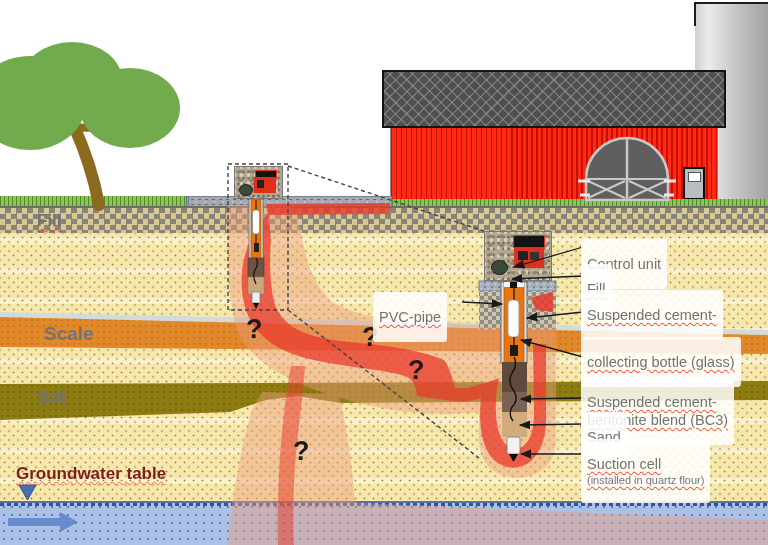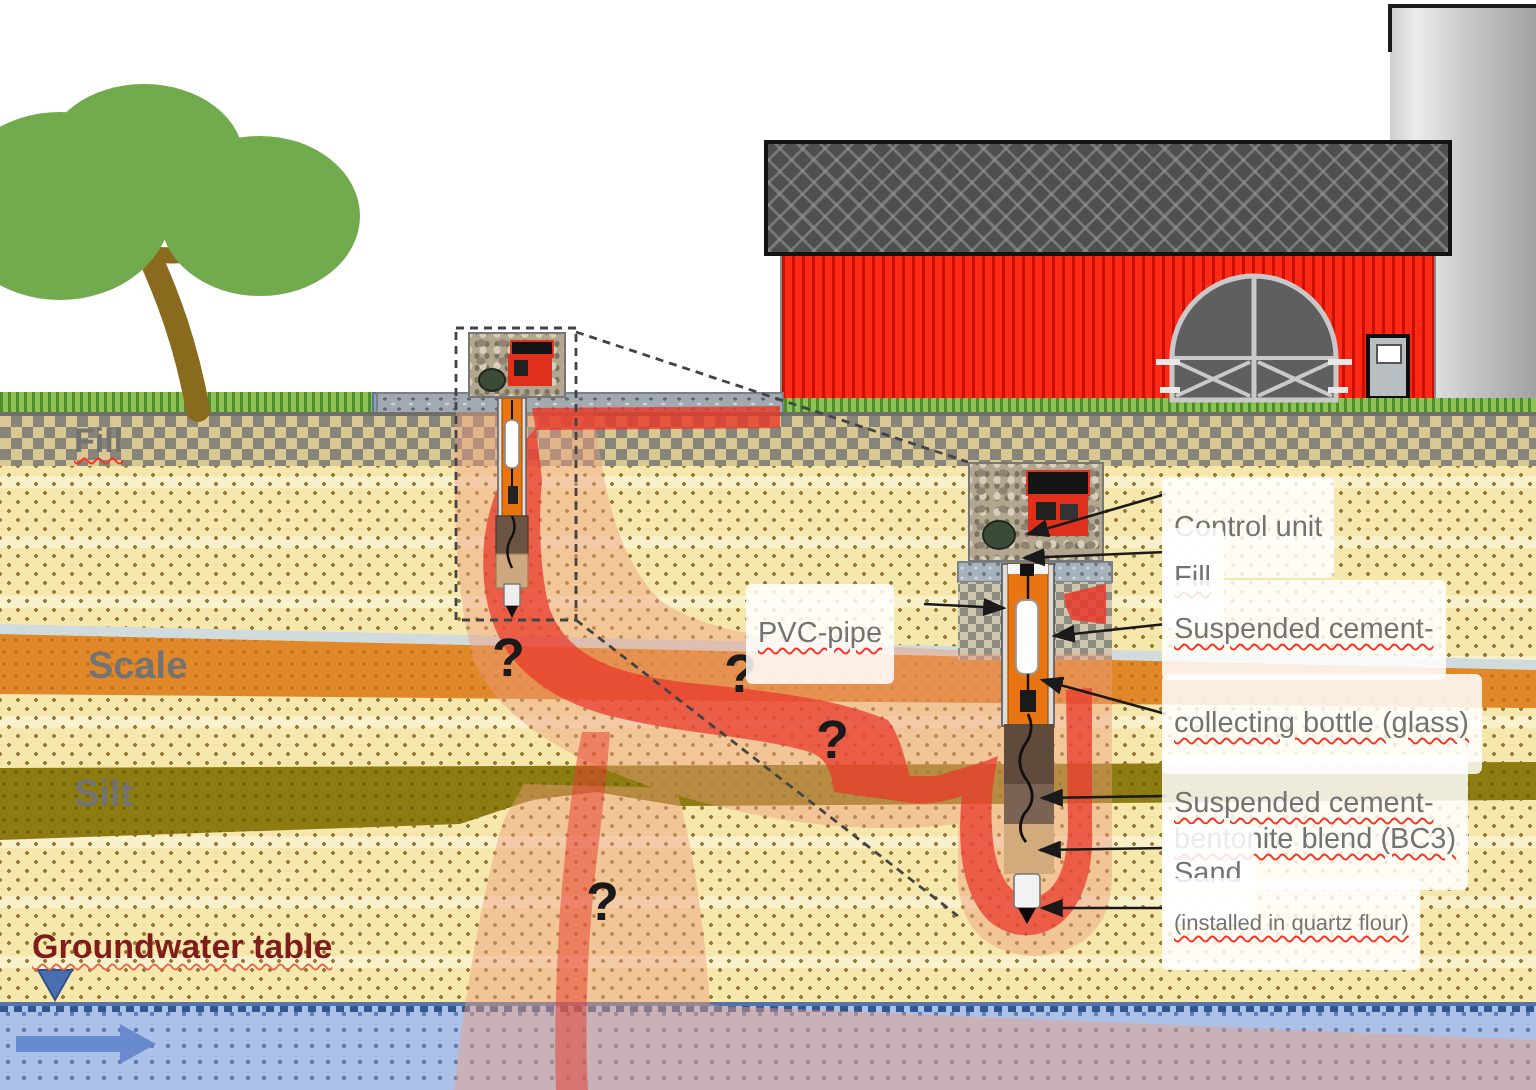--- a/index.html
+++ b/index.html
@@ -267,16 +267,17 @@
   </div>
   <div class="abs lbl callout" id="lbl-bottle">
     <div class="sq">collecting bottle (glass)</div>
   </div>
   <div class="abs lbl callout" id="lbl-bc3">
     <div class="sq">Suspended cement-</div>
     <div class="sq">bentonite blend (BC3)</div>
   </div>
   <div class="abs lbl callout" id="lbl-sand">Sand</div>
   <div class="abs lbl callout" id="lbl-suction">
+    <div class="sq">Suction cell</div>
     <div class="small sq">(installed in quartz flour)</div>
   </div>
 
 </div>
 
 </body></html>

